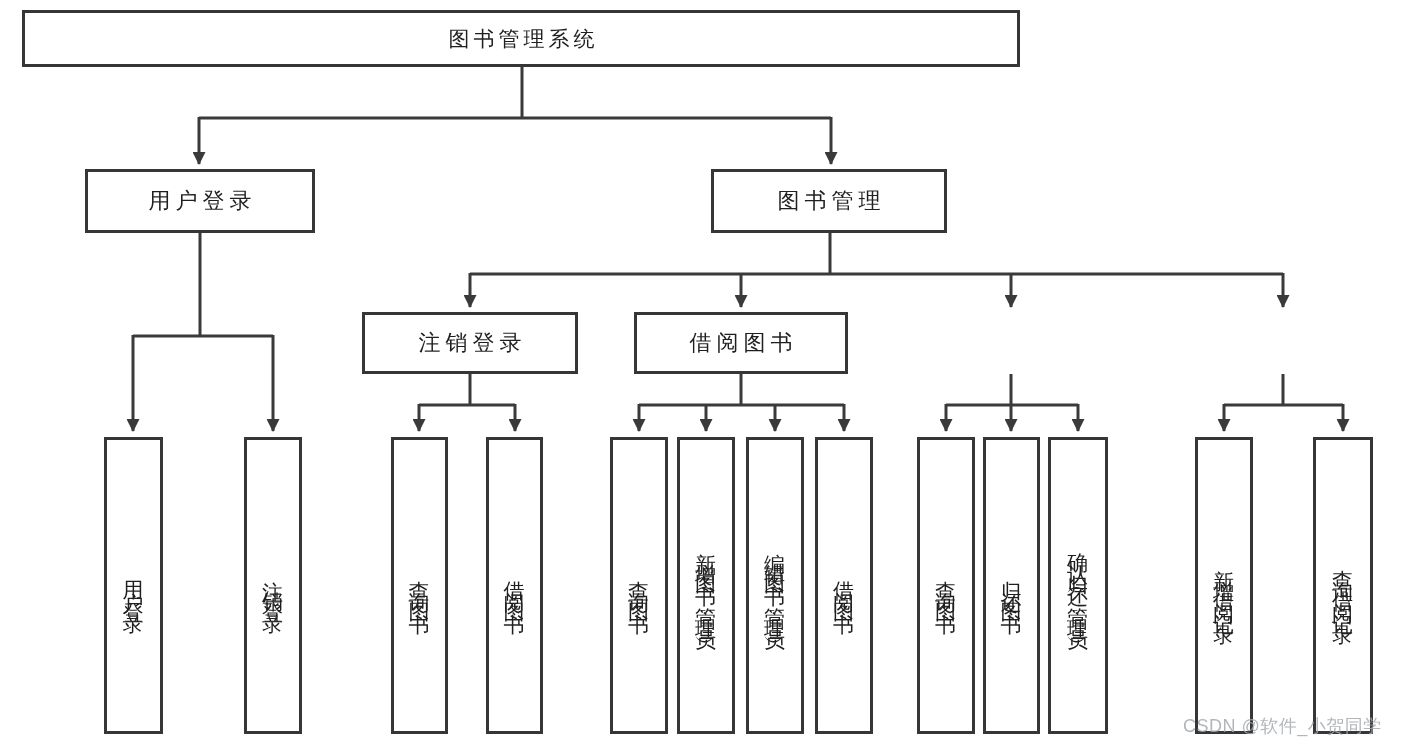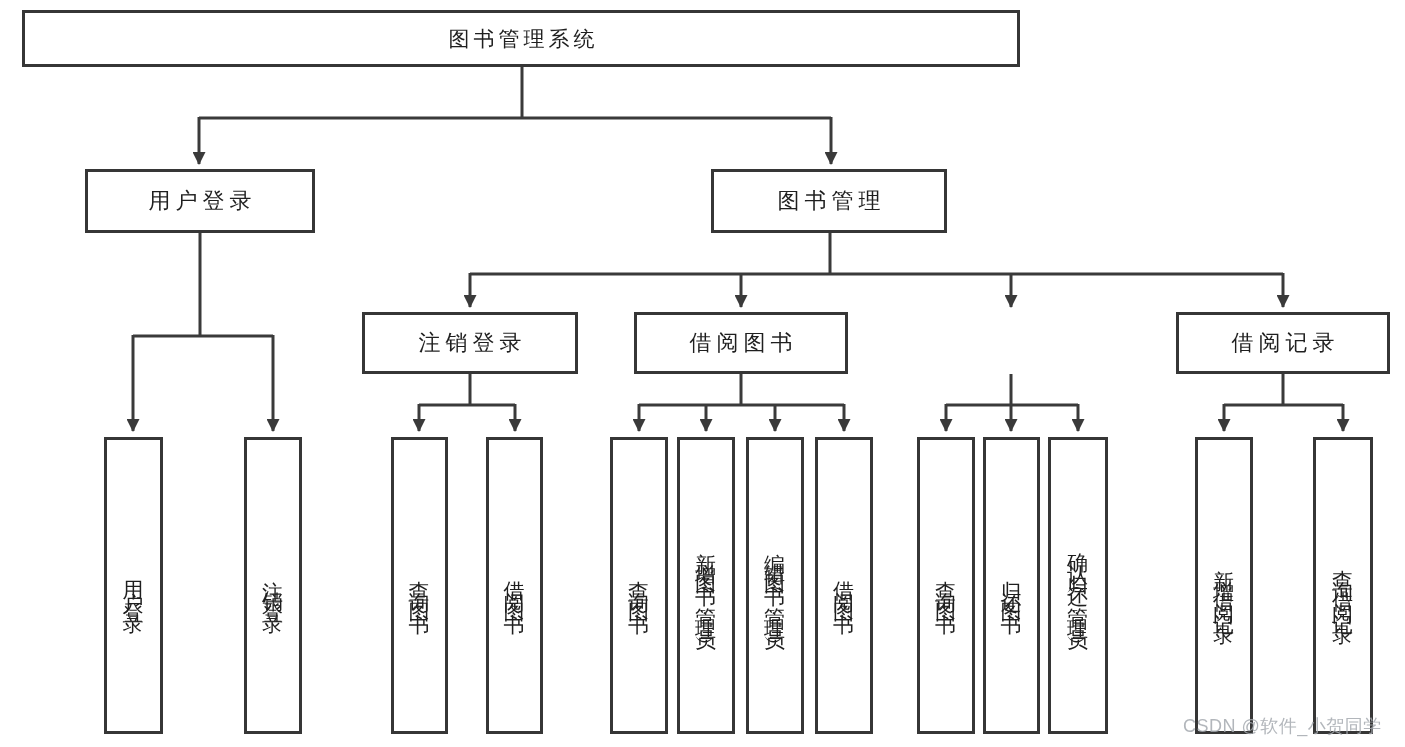--- a/index.html
+++ b/index.html
@@ -113,23 +113,20 @@
   <div class="node" style="left:711px; top:169px; width:236px; height:64px;">
     <span class="hlabel">图书管理</span>
   </div>
 
   <div class="node" style="left:362px; top:312px; width:216px; height:62px;">
     <span class="hlabel">注销登录</span>
   </div>
   <div class="node" style="left:634px; top:312px; width:214px; height:62px;">
     <span class="hlabel">借阅图书</span>
   </div>
-  <div class="node" style="left:1176px; top:312px; width:214px; height:62px;">
-    <span class="hlabel">借阅记录</span>
-  </div>
 
   <div class="node" style="left:104px; top:437px; width:59px; height:297px;">
     <span class="vlabel">用户登录</span>
   </div>
   <div class="node" style="left:244px; top:437px; width:58px; height:297px;">
     <span class="vlabel">注销登录</span>
   </div>
 
   <div class="node" style="left:391px; top:437px; width:57px; height:297px;">
     <span class="vlabel">查询图书</span>

